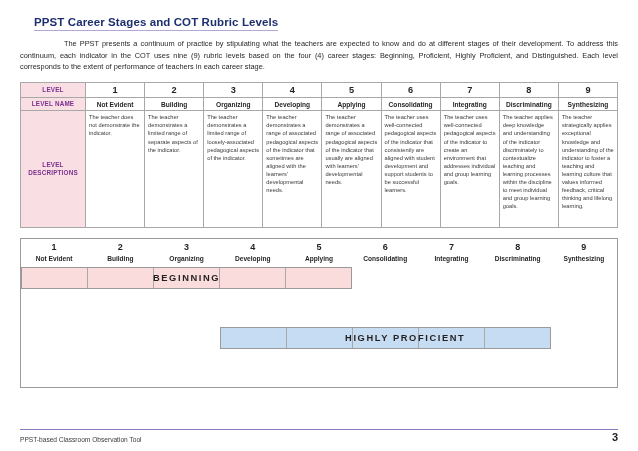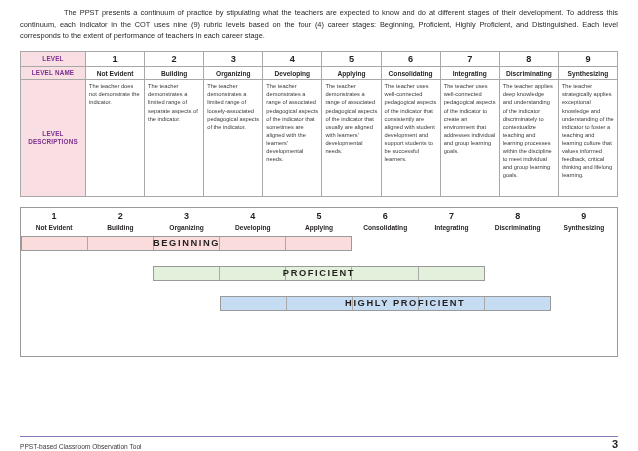--- a/index.html
+++ b/index.html
@@ -134,21 +134,21 @@
   .grid {
     position: absolute;
     inset: 0;
     display: flex;
   }
   .grid .gcol {
     flex: 1 1 0;
   }
   .bar {
     position: absolute;
-    height: 15px;
+    height: 22px;
     box-sizing: border-box;
     display: flex;
     align-items: center;
     justify-content: center;
     border: 0.8px solid #9a9a9a;
   }
   .bar .barlabel {
     font-size: 9.3px;
     font-weight: bold;
     color: #231f20;
@@ -196,20 +196,23 @@
     font-weight: bold;
     color: #231f20;
     line-height: 1;
   }
 </style>
 </head>
 <body>
 
 <div class="page">
 
+  <div>
+    <div class="doc-title">PPST Career Stages and COT Rubric Levels</div>
+  </div>
 
   <p class="para">The PPST presents a continuum of practice by stipulating what the teachers are expected to know and do at different stages of their development. To address this continuum, each indicator in the COT uses nine (9) rubric levels based on the four (4) career stages: Beginning, Proficient, Highly Proficient, and Distinguished. Each level corresponds to the extent of performance of teachers in each career stage.</p>
 
   <table class="rubric">
     <tbody>
       <tr>
         <td class="rb-labelcell">LEVEL</td>
         <td class="rb-num">1</td>
         <td class="rb-num">2</td>
         <td class="rb-num">3</td>
@@ -304,30 +307,20 @@
       <div class="bar" id="bar-0" style="left: 0%; width: 55.5556%; top: 0px; background: rgb(250, 220, 220);">
         <div class="bardivs">
             <span></span>
             <span></span>
             <span></span>
             <span></span>
             <span></span>
           </div>
         <span class="barlabel">BEGINNING</span>
       </div>
-      <div class="bar" id="bar-1" style="left: 22.2222%; width: 55.5556%; top: 30px; background: rgb(227, 240, 220);">
-        <div class="bardivs">
-            <span></span>
-            <span></span>
-            <span></span>
-            <span></span>
-            <span></span>
-          </div>
-        <span class="barlabel">PROFICIENT</span>
-      </div>
       <div class="bar" id="bar-2" style="left: 33.3333%; width: 55.5556%; top: 60px; background: rgb(197, 220, 242); padding-left: 40px;">
         <div class="bardivs">
             <span></span>
             <span></span>
             <span></span>
             <span></span>
             <span></span>
           </div>
         <span class="barlabel">HIGHLY PROFICIENT</span>
       </div>

